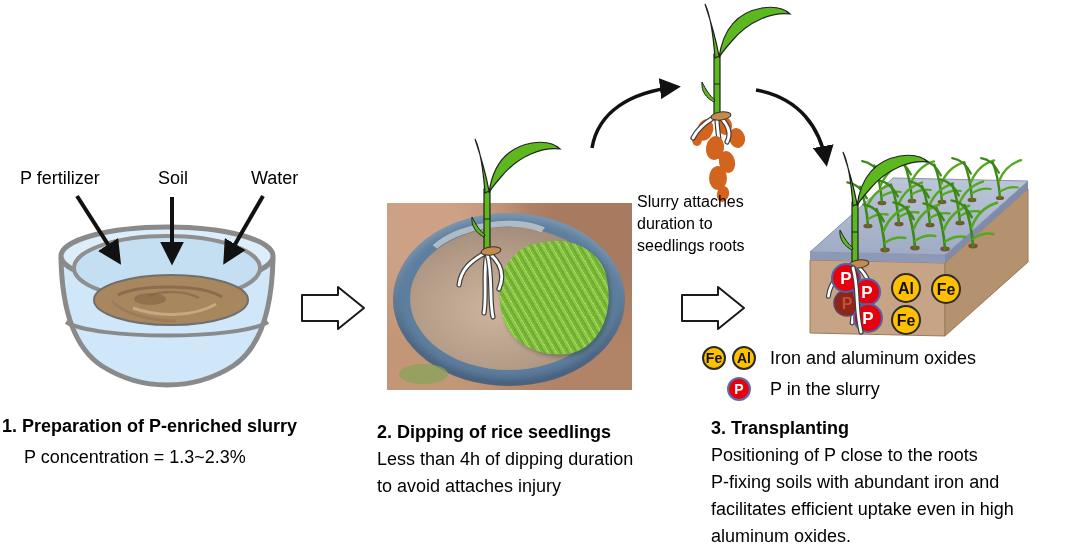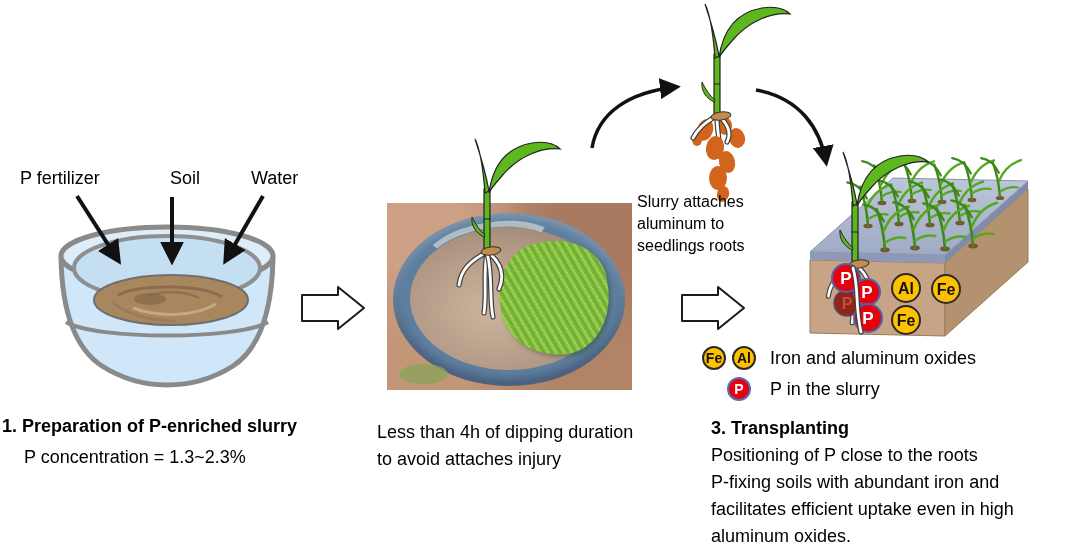--- a/index.html
+++ b/index.html
@@ -220,34 +220,35 @@
         <text x="946" y="295" class="t-metal">Fe</text>
         <circle cx="906" cy="320" r="14" fill="var(--c-metal-yellow,#ffc000)" stroke="#2a2a2a" stroke-width="2"></circle>
         <text x="906" y="326" class="t-metal">Fe</text>
       </g>
       <path class="root-o" d="M853,268 C859,288 855,306 861,332"></path>
       <path class="root-i" d="M853,268 C859,288 855,306 861,332"></path>
     </g>
   </svg>
 
   <div class="abs lbl" style="left:20px; top:168px; z-index:3;">P fertilizer</div>
-  <div class="abs lbl" style="left:170px; top:168px; z-index:3;">Soil</div>
+  <div class="abs lbl" style="left:158px; top:168px; z-index:3;">Soil</div>
   <div class="abs lbl" style="left:251px; top:168px; z-index:3;">Water</div>
 
   <div class="abs h" style="left:2px; top:416px; z-index:3;">1. Preparation of P-enriched slurry</div>
   <div class="abs body-text" style="left:24px; top:444px; z-index:3;">P concentration = 1.3~2.3%</div>
 
   <div class="abs" style="left:377px; top:419px; z-index:3;">
+    <div class="h" style="line-height:27px;">2. Dipping of rice seedlings</div>
     <div class="body-text">Less than 4h of dipping duration</div>
     <div class="body-text">to avoid attaches injury</div>
   </div>
 
   <div class="abs note" style="left:637px; top:191px; width:170px; z-index:3;">
     <div>Slurry attaches</div>
-    <div>aluminum to</div>
+    <div>duration to</div>
     <div>seedlings roots</div>
   </div>
 
   <div class="legend-row" style="left:702px; top:346px;">
     <span class="badge metal">Fe</span>
     <span class="badge metal">Al</span>
     <span class="legend-text" style="margin-left:8px;">Iron and aluminum oxides</span>
   </div>
   <div class="legend-row" style="left:727px; top:377px;">
     <span class="badge pred">P</span>

